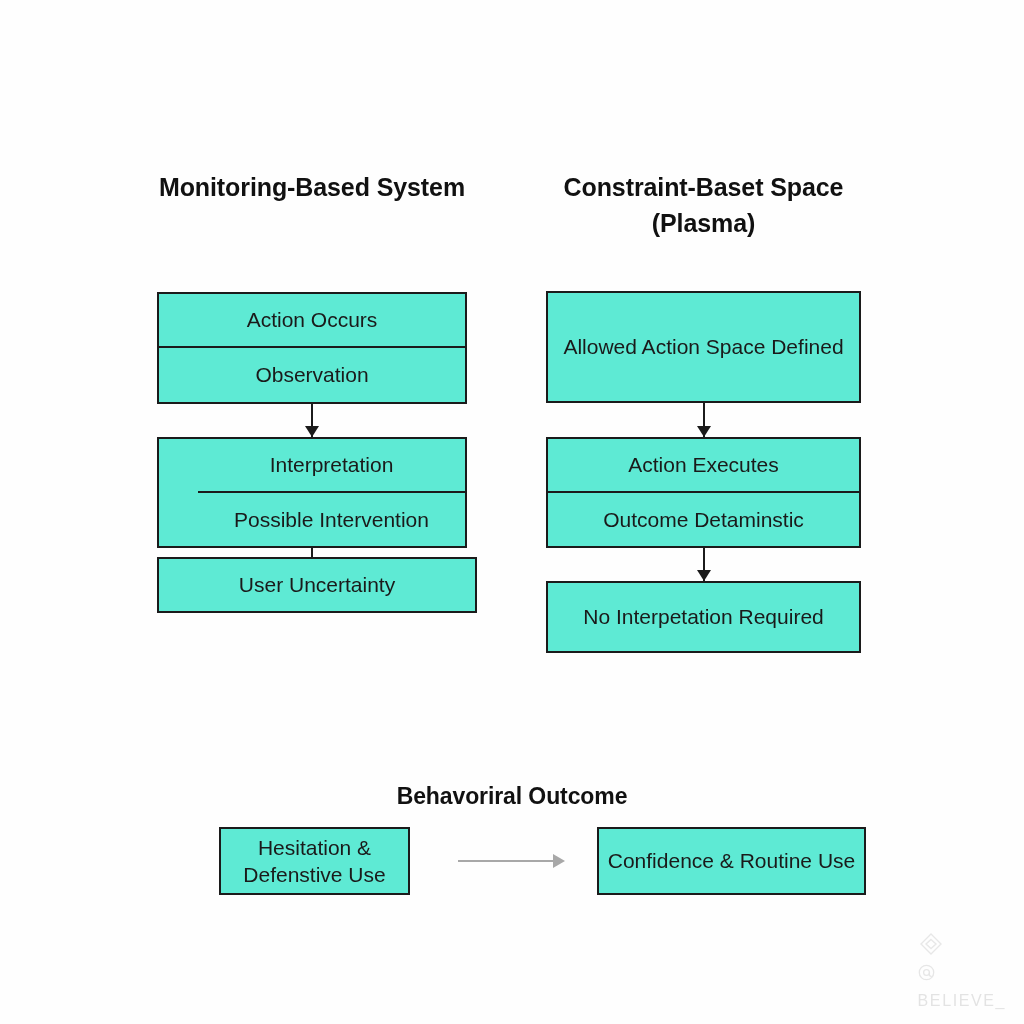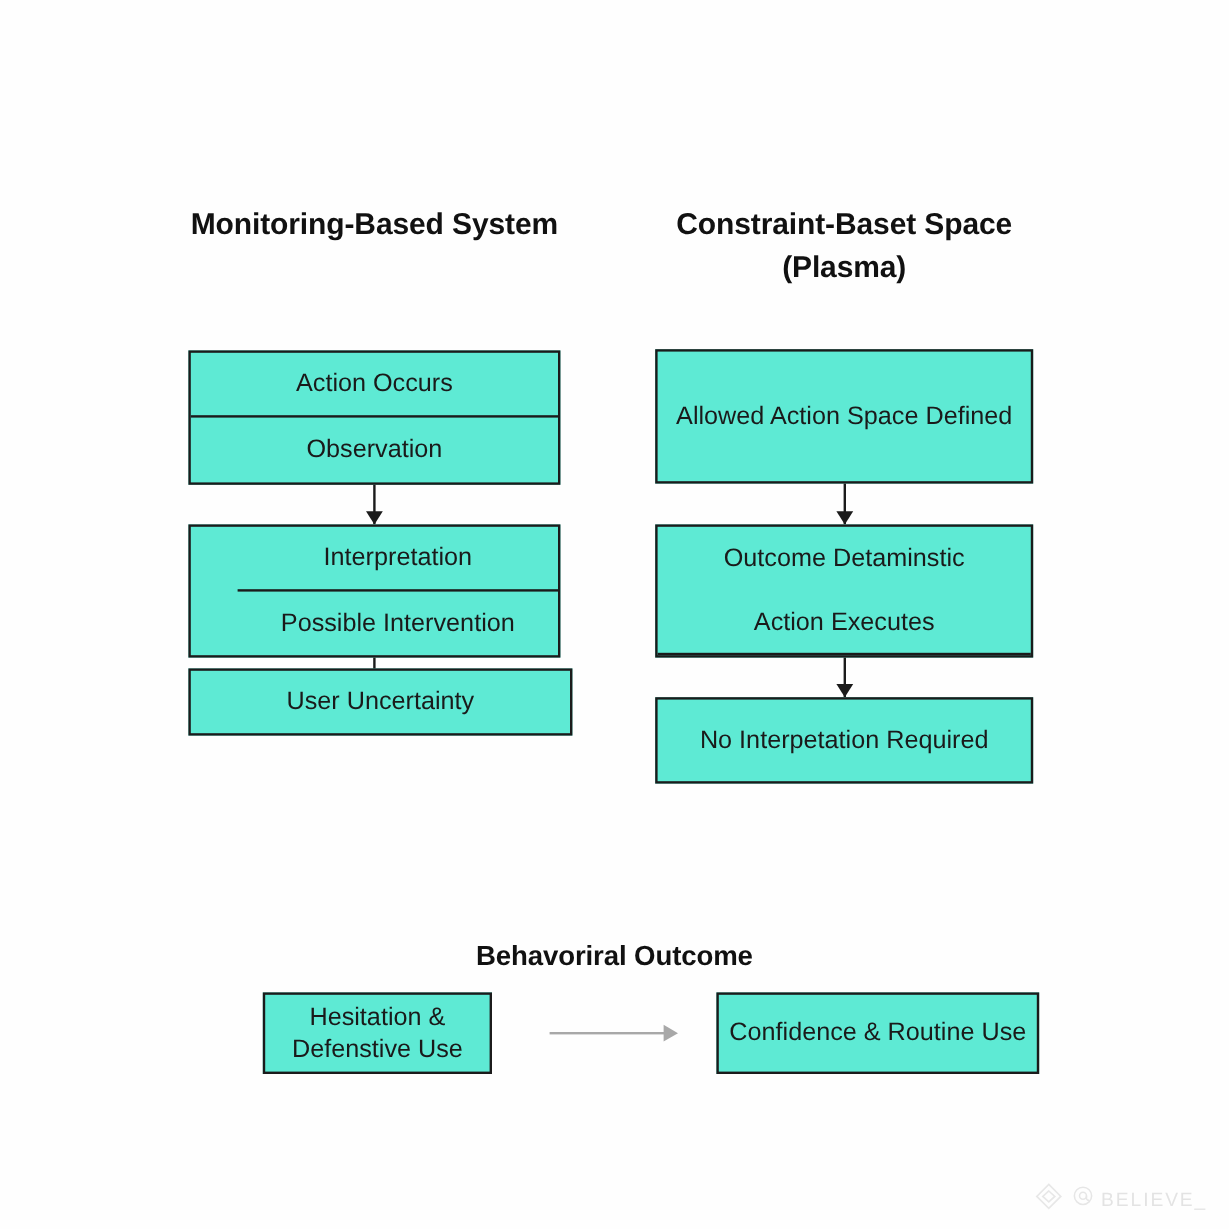--- a/index.html
+++ b/index.html
@@ -144,23 +144,24 @@
     border-bottom: 7px solid transparent;
     border-left: 12px solid #a8a8a8;
   }
 
   
   #watermark {
     position: absolute;
     right: 18px;
     bottom: 14px;
     display: flex;
-    align-items: flex-end;
+    align-items: flex-start;
     gap: 7px;
     opacity: 0.5;
+    flex-direction: column;
   }
   #watermark .wm-text {
     font-size: 16px;
     letter-spacing: 1.6px;
     color: #c9c9c9;
   }
   #watermark .wm-at {
     font-size: 16px;
     color: #c9c9c9;
   }
@@ -202,22 +203,22 @@
   <div class="box" id="box-r1">
     <div class="cell">Allowed Action Space Defined</div>
   </div>
 
   <div class="v-arrow" id="arrow-r-1">
     <div class="shaft"></div>
     <div class="head"></div>
   </div>
 
   <div class="box stack2" id="box-r2">
+    <div class="cell divided-top">Action Executes</div>
     <div class="cell">Outcome Detaminstic</div>
-    <div class="cell divided-top">Action Executes</div>
   </div>
 
   <div class="v-arrow" id="arrow-r-2">
     <div class="shaft"></div>
     <div class="head"></div>
   </div>
 
   <div class="box" id="box-r3">
     <div class="cell">No Interpetation Required</div>
   </div>

